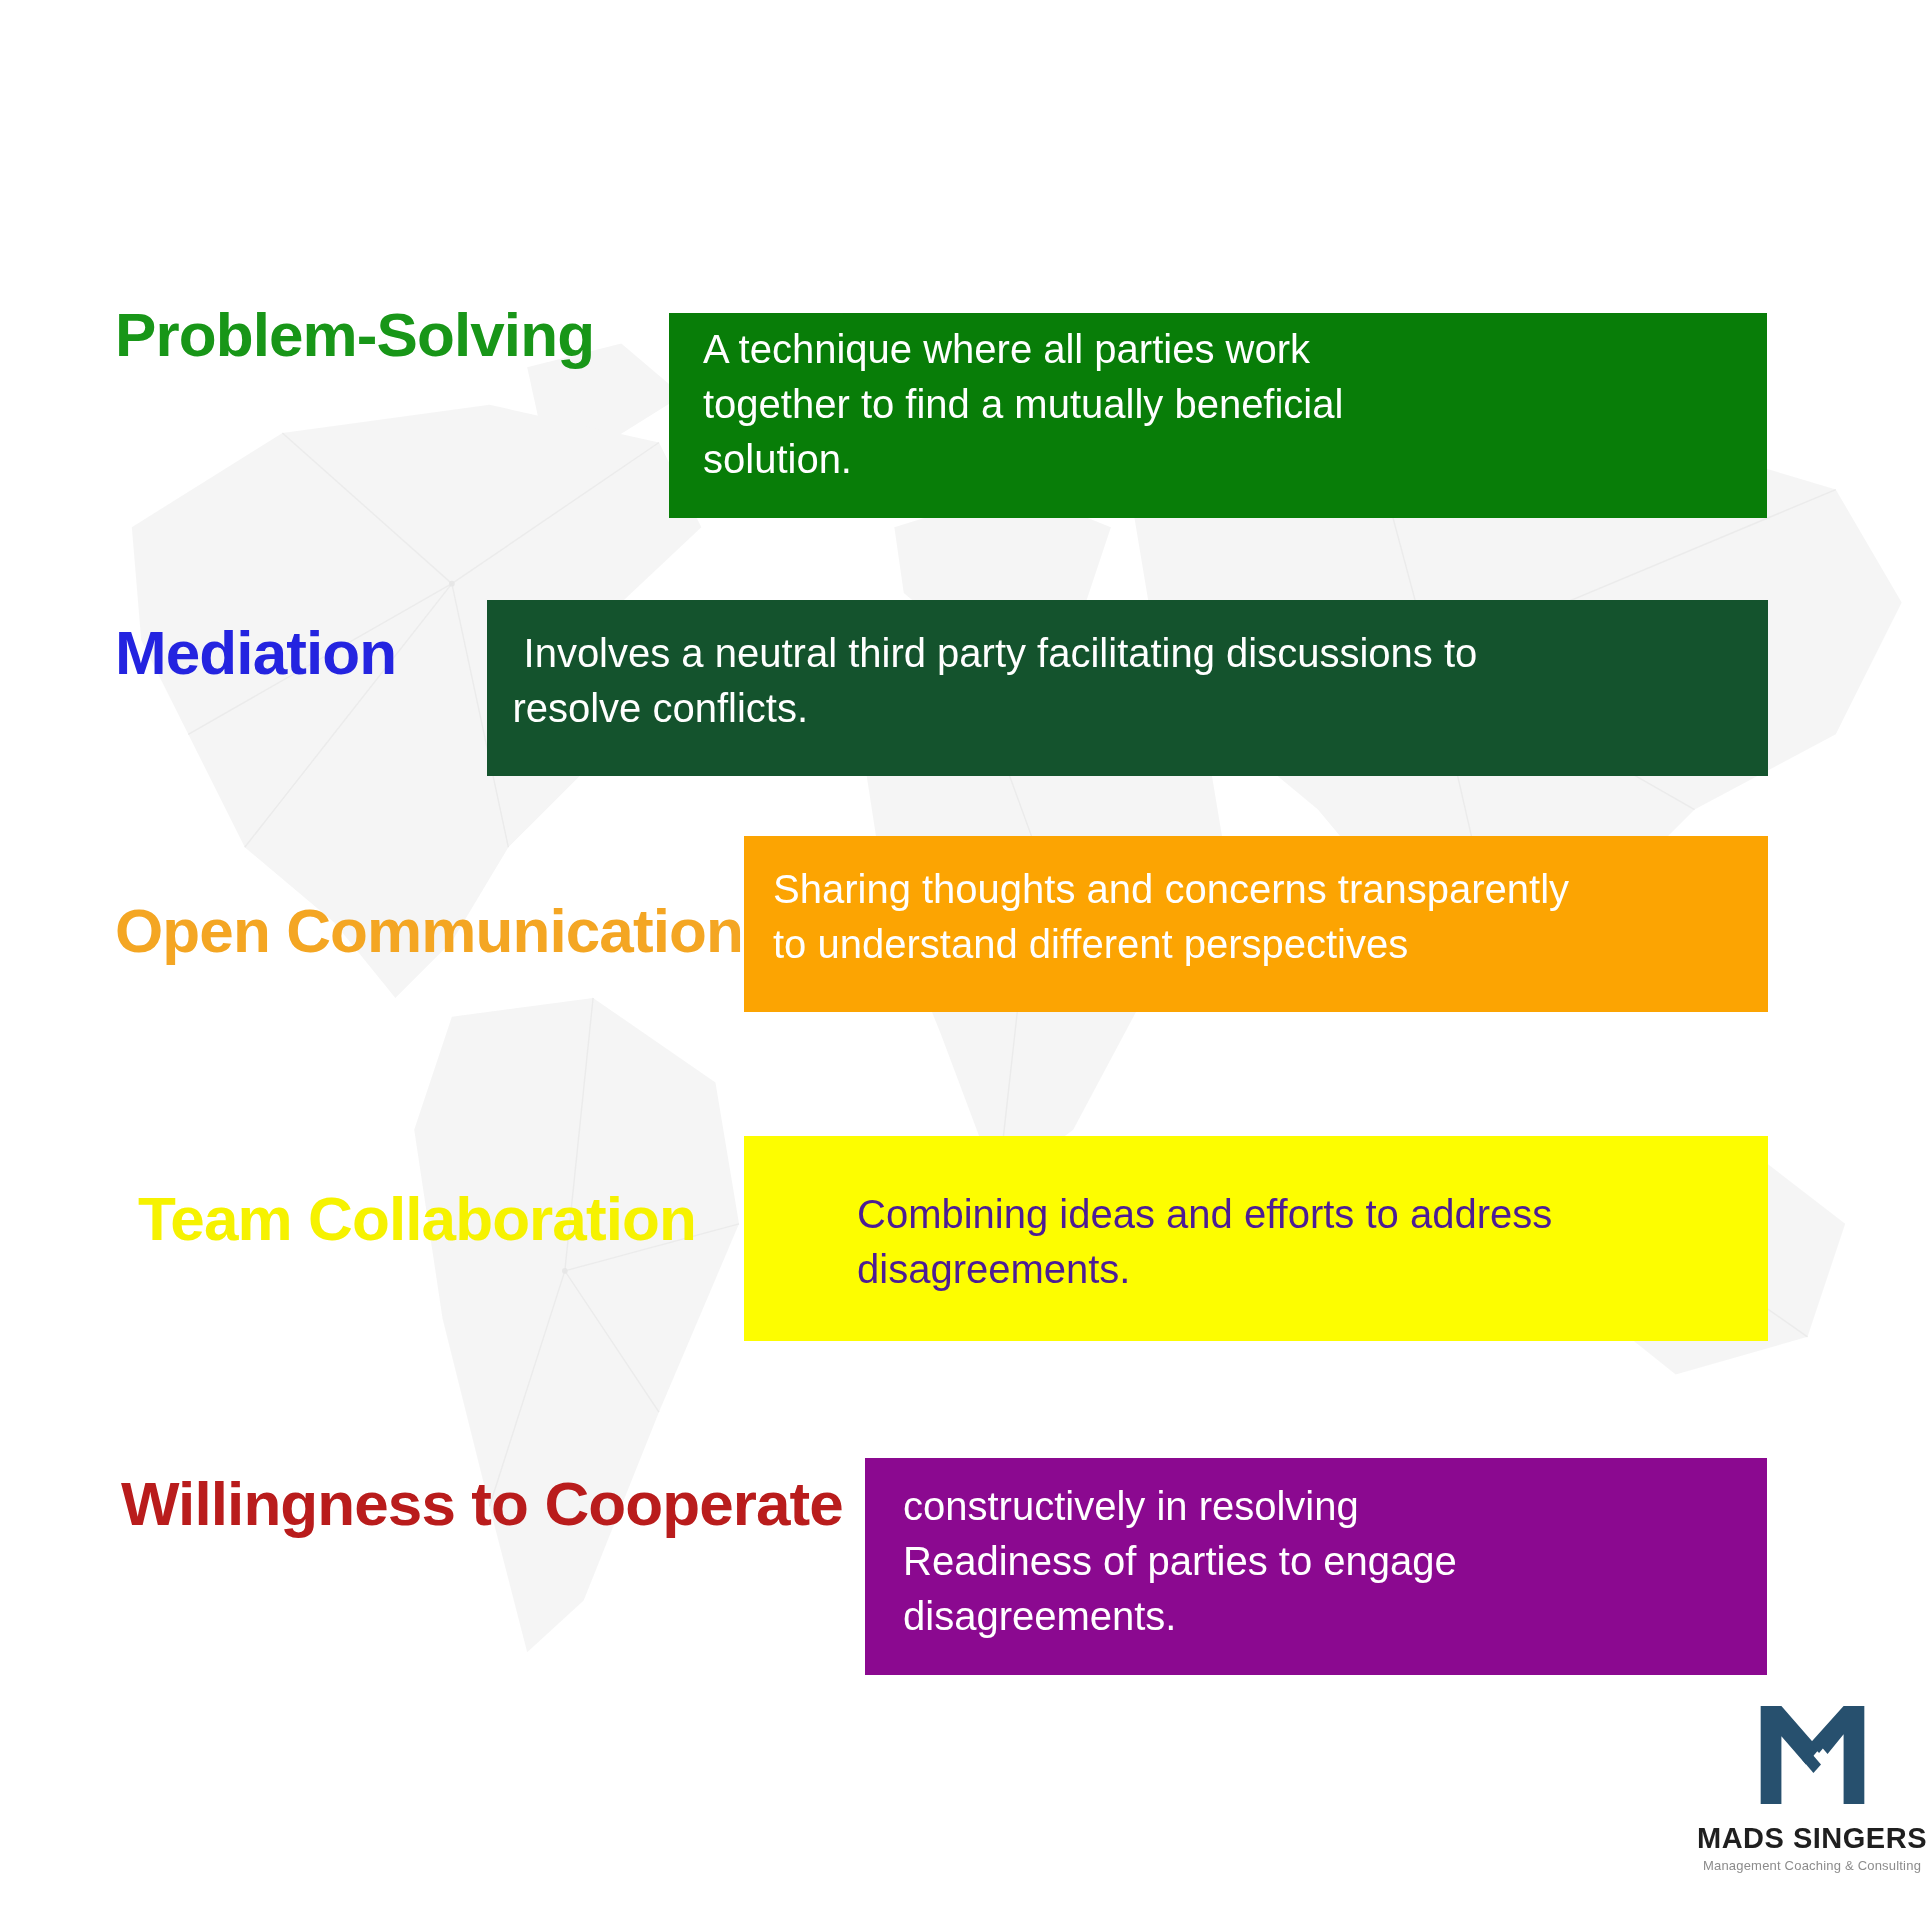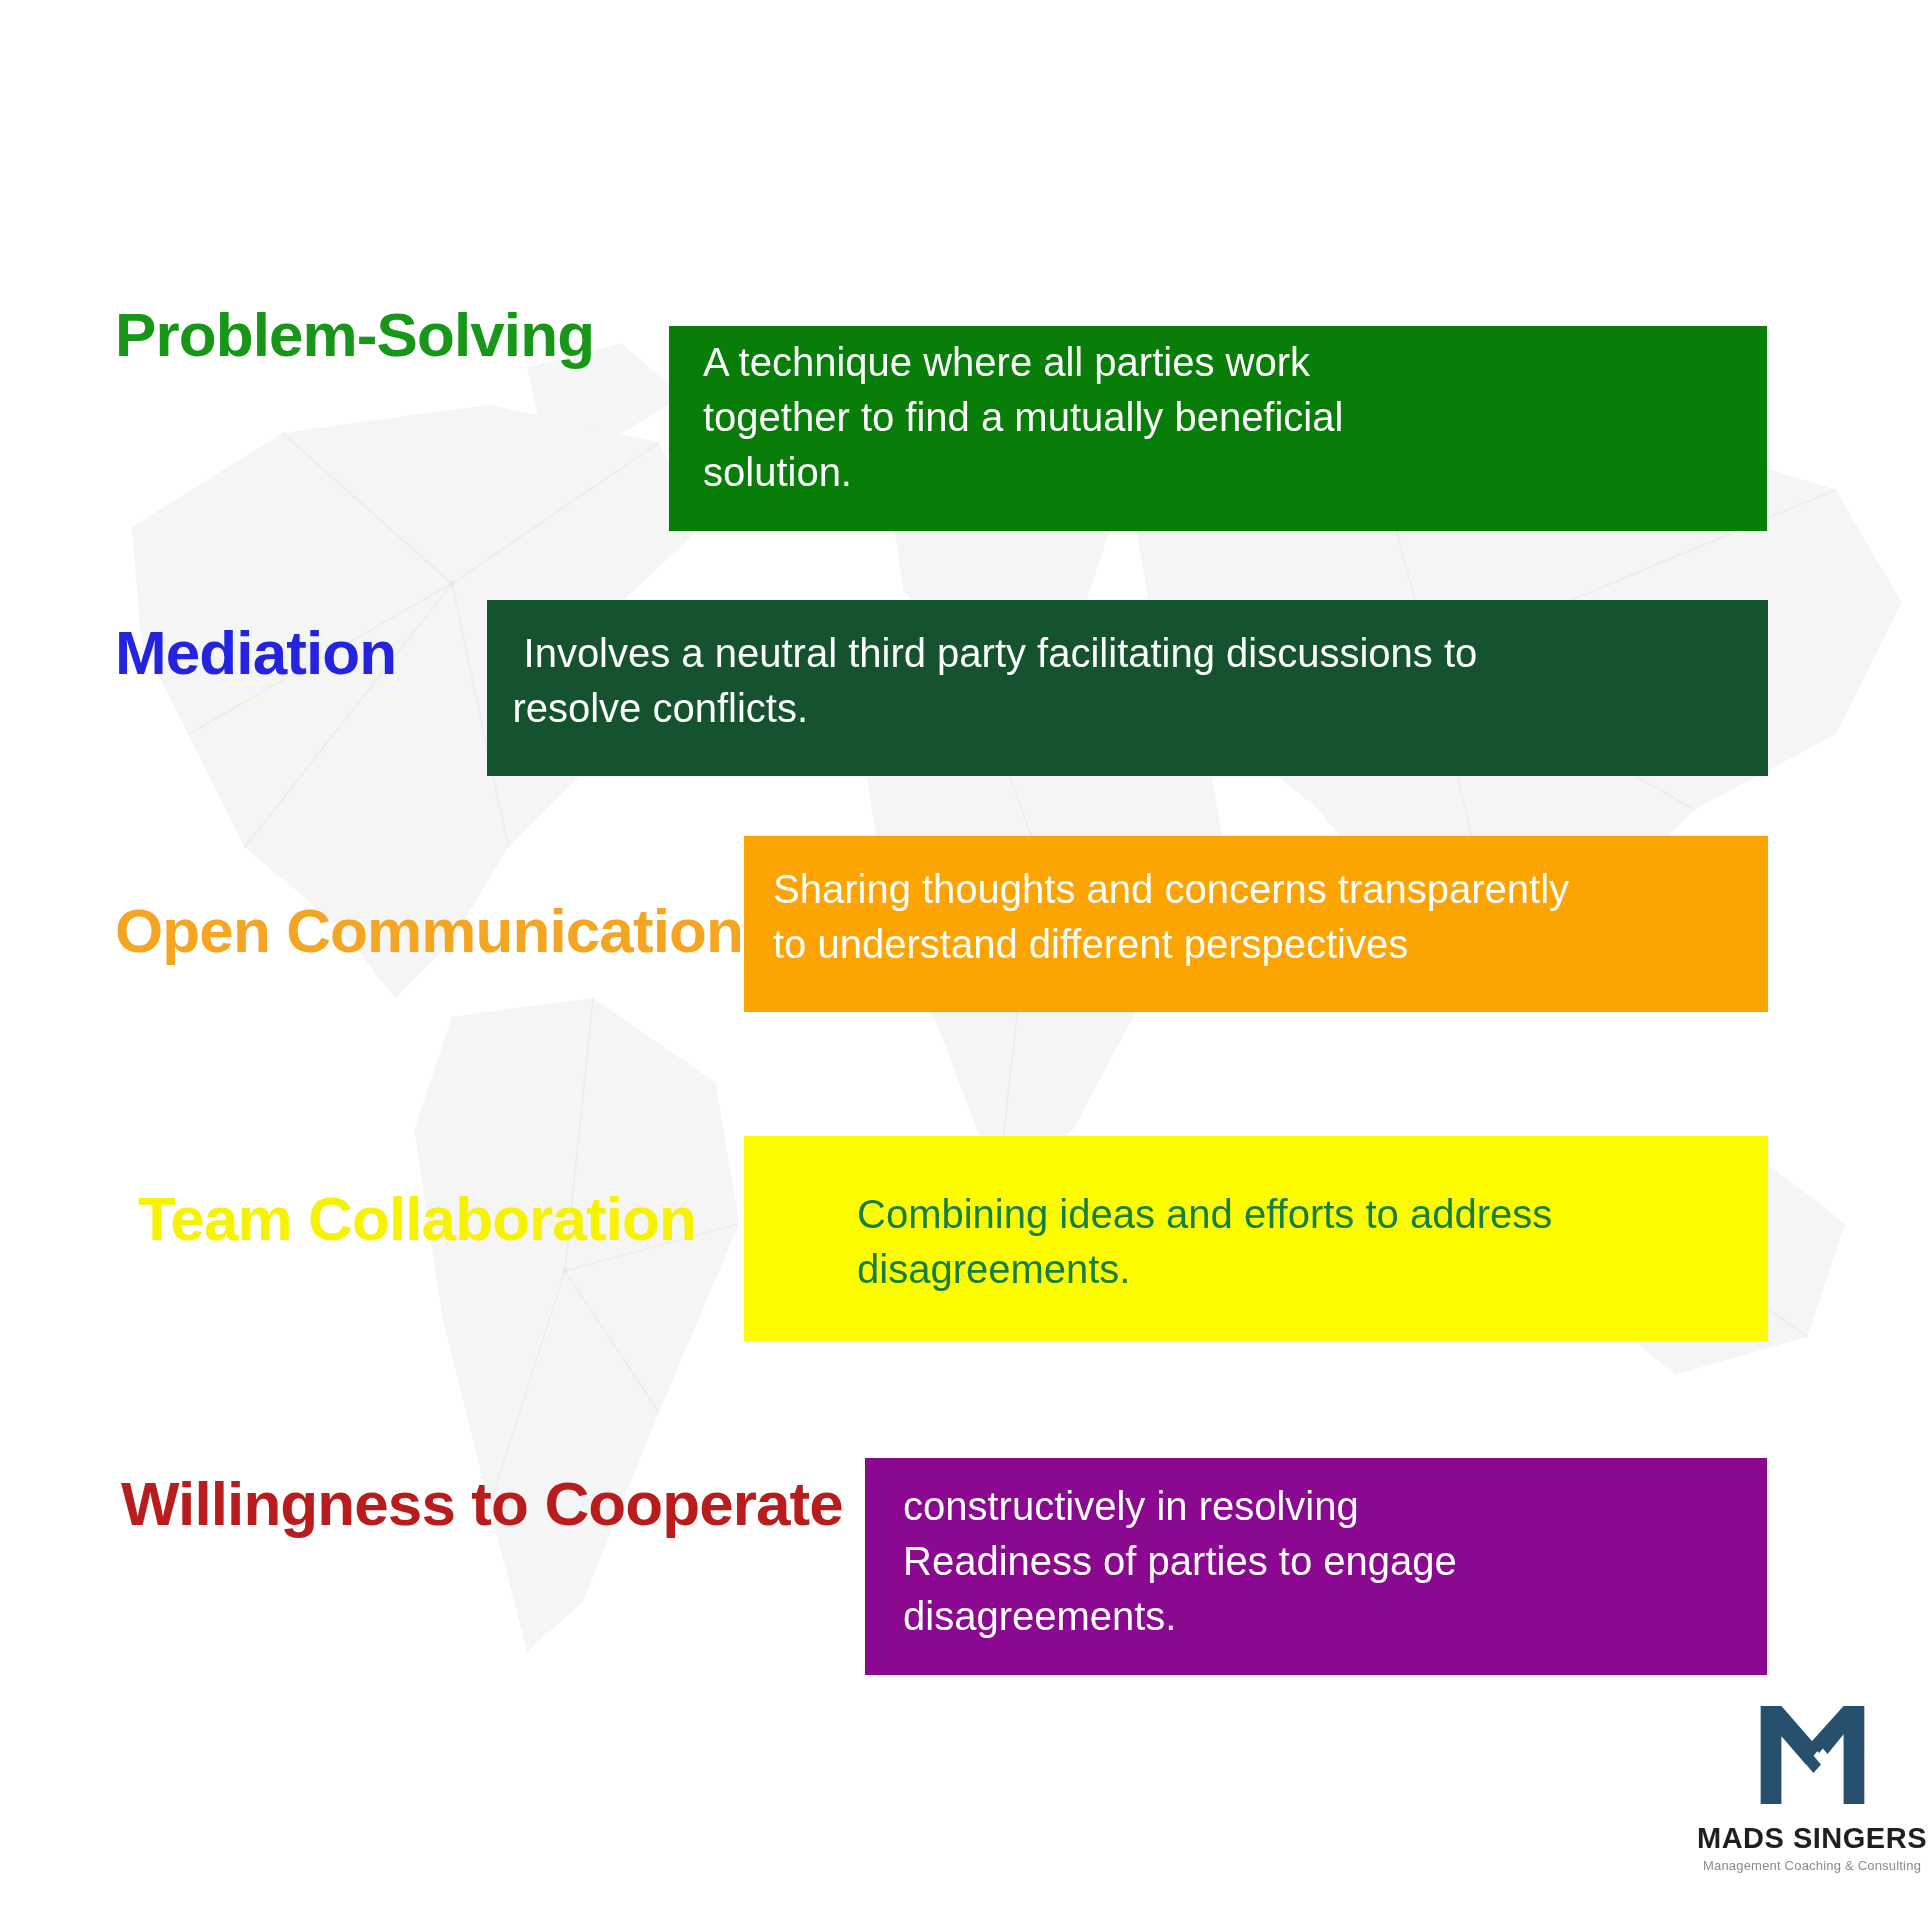--- a/index.html
+++ b/index.html
@@ -35,21 +35,21 @@
     box-sizing: border-box;
   }
   .box-line {
     font-size: 40px;
     line-height: 55px;
     white-space: pre-wrap;
   }
 
   
   .label-1 { left: 115px;  top: 304px; }
-  .box-1   { left: 669px;  top: 326px;  width: 1098px; height: 205px; padding: 9.4px 19px 0 34px; }
+  .box-1   { left: 669px;  top: 313px;  width: 1098px; height: 205px; padding: 9.4px 19px 0 34px; }
   .label-2 { left: 115px;  top: 622px; }
   .box-2   { left: 487px;  top: 600px;  width: 1281px; height: 176px; padding: 26px 19px 0 25.4px; }
   .label-3 { left: 115px;  top: 900px; }
   .box-3   { left: 744px;  top: 836px;  width: 1024px; height: 176px; padding: 26px 19px 16px 29px; }
   .label-4 { left: 138px;  top: 1188px; }
   .box-4   { left: 744px;  top: 1136px; width: 1024px; height: 205px; padding: 51px 19px 0 113px; }
   .label-5 { left: 121px;  top: 1473px; }
   .box-5   { left: 865px;  top: 1458px; width: 902px;  height: 217px; padding: 21px 19px 0 38px; }
 
   .logo {
@@ -121,21 +121,21 @@
     <div class="box-line">resolve conflicts.</div>
   </div>
 
   <div class="row-label label-3" style="color: rgb(244, 166, 35);">Open Communication</div>
   <div class="info-box box-3" style="background-color: rgb(252, 164, 2); color: rgb(255, 255, 255);">
     <div class="box-line">Sharing thoughts and concerns transparently</div>
     <div class="box-line">to understand different perspectives</div>
   </div>
 
   <div class="row-label label-4" style="color: rgb(246, 242, 0);">Team Collaboration</div>
-  <div class="info-box box-4" style="background-color: rgb(253, 253, 0); color: #15803d;">
+  <div class="info-box box-4" style="background-color: rgb(253, 253, 0); color: #4c1d95;">
     <div class="box-line">Combining ideas and efforts to address</div>
     <div class="box-line">disagreements.</div>
   </div>
 
   <div class="row-label label-5" style="color: #b91c1c;">Willingness to Cooperate</div>
   <div class="info-box box-5" style="background-color: rgb(139, 9, 144); color: rgb(255, 255, 255);">
     <div class="box-line">constructively in resolving</div>
     <div class="box-line">Readiness of parties to engage</div>
     <div class="box-line">disagreements.</div>
   </div>

